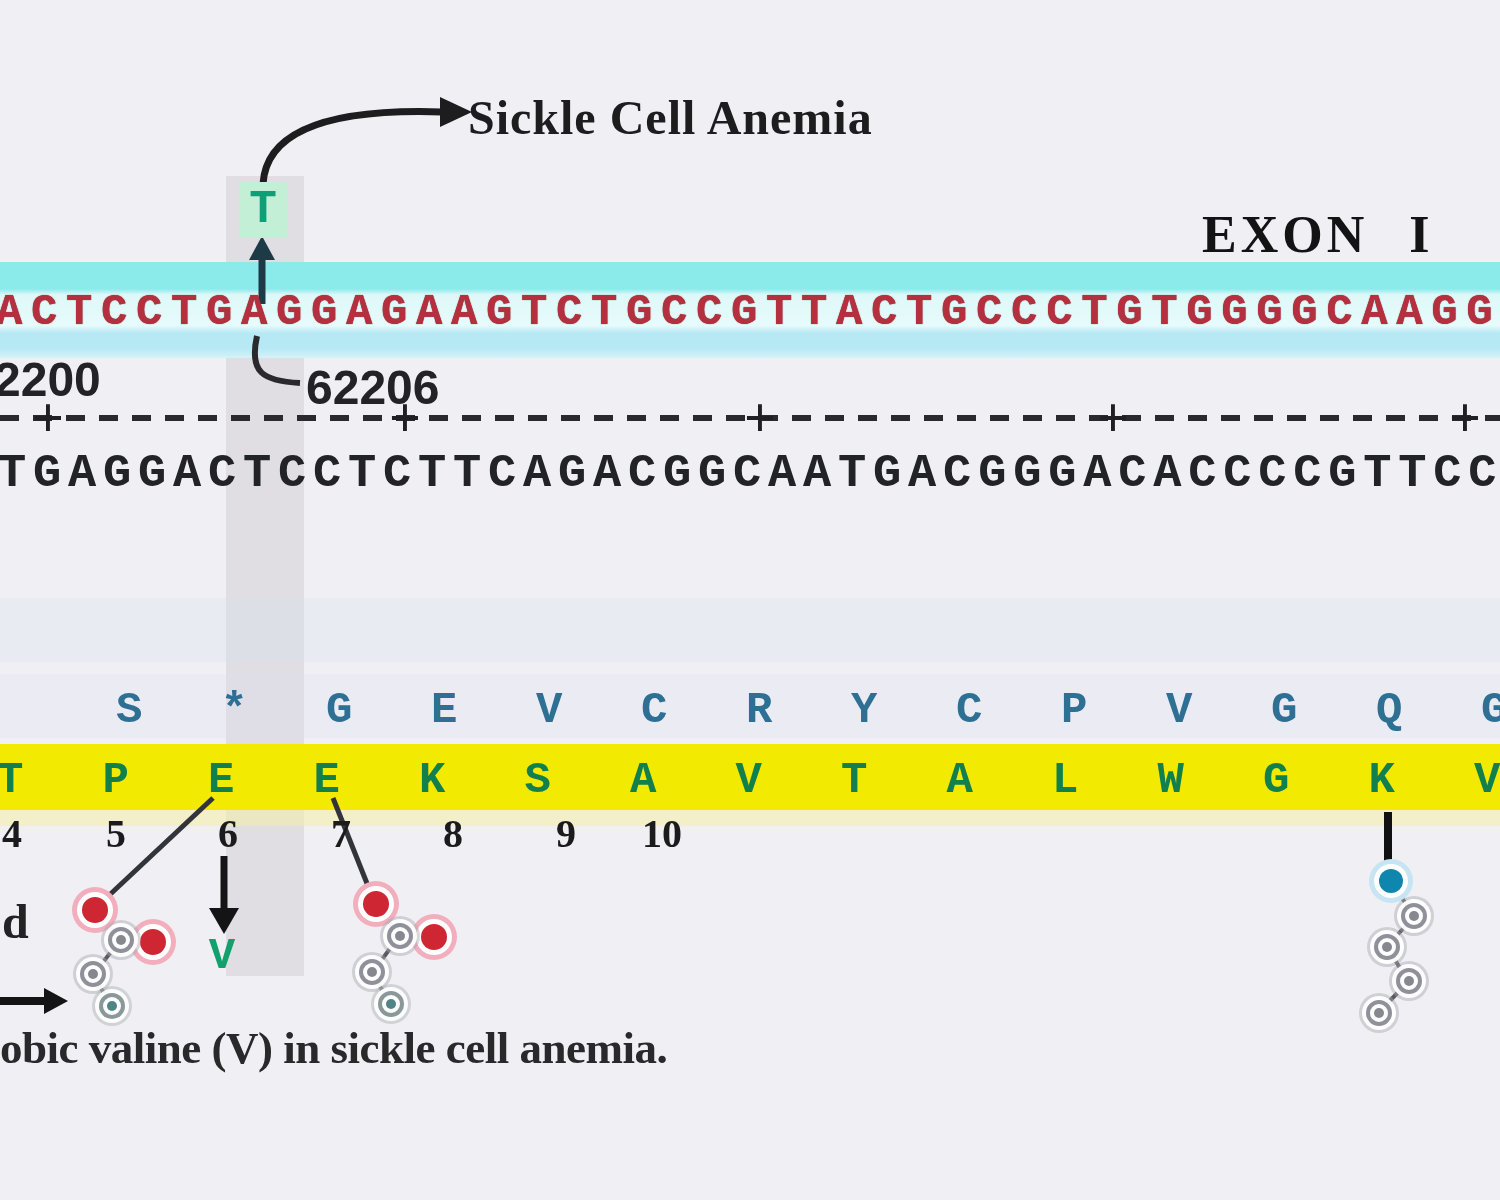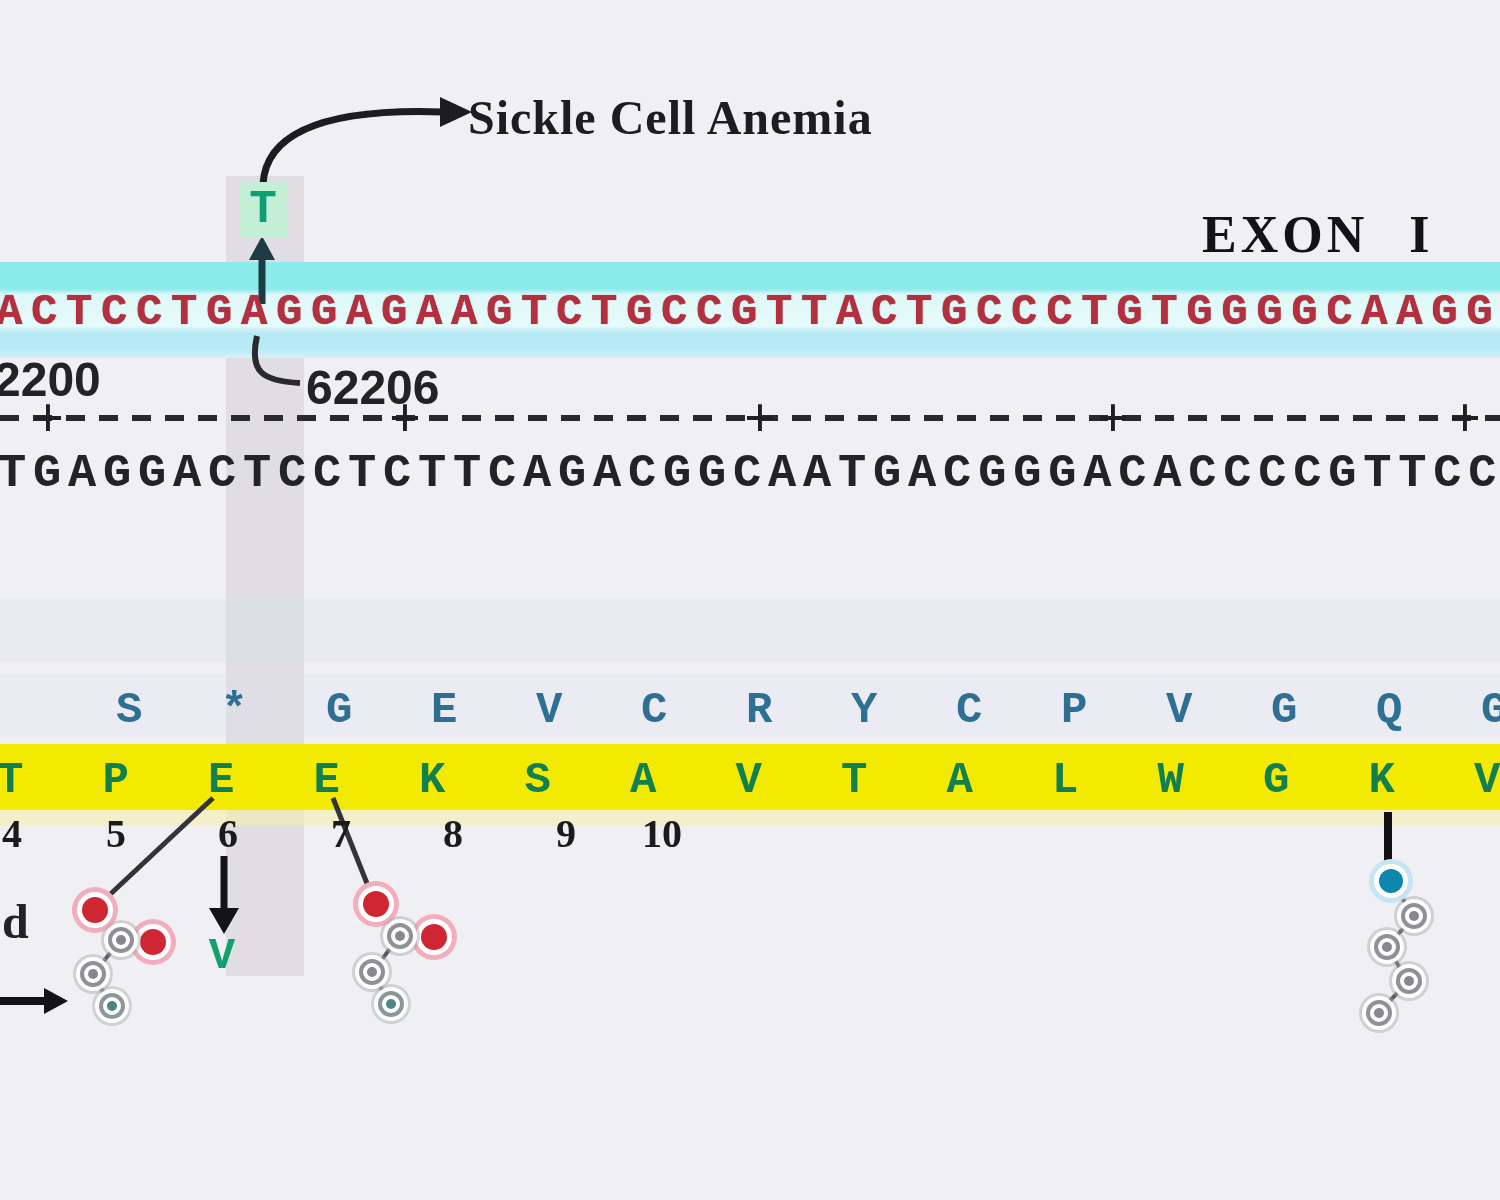--- a/index.html
+++ b/index.html
@@ -158,14 +158,15 @@
   <div class="atom atom-gray" style="left:359px;top:959px"></div>
   <div class="atom atom-teal" style="left:378px;top:991px"></div>
 
   <div class="atom atom-blue" style="left:1379px;top:869px"></div>
   <div class="atom atom-gray" style="left:1401px;top:903px"></div>
   <div class="atom atom-gray" style="left:1374px;top:934px"></div>
   <div class="atom atom-gray" style="left:1396px;top:968px"></div>
   <div class="atom atom-gray" style="left:1366px;top:1000px"></div>
 
   <div class="abs d-fragment">d</div>
+  <div class="abs caption">obic valine (V) in sickle cell anemia.</div>
 
 </div>
 
 </body></html>

